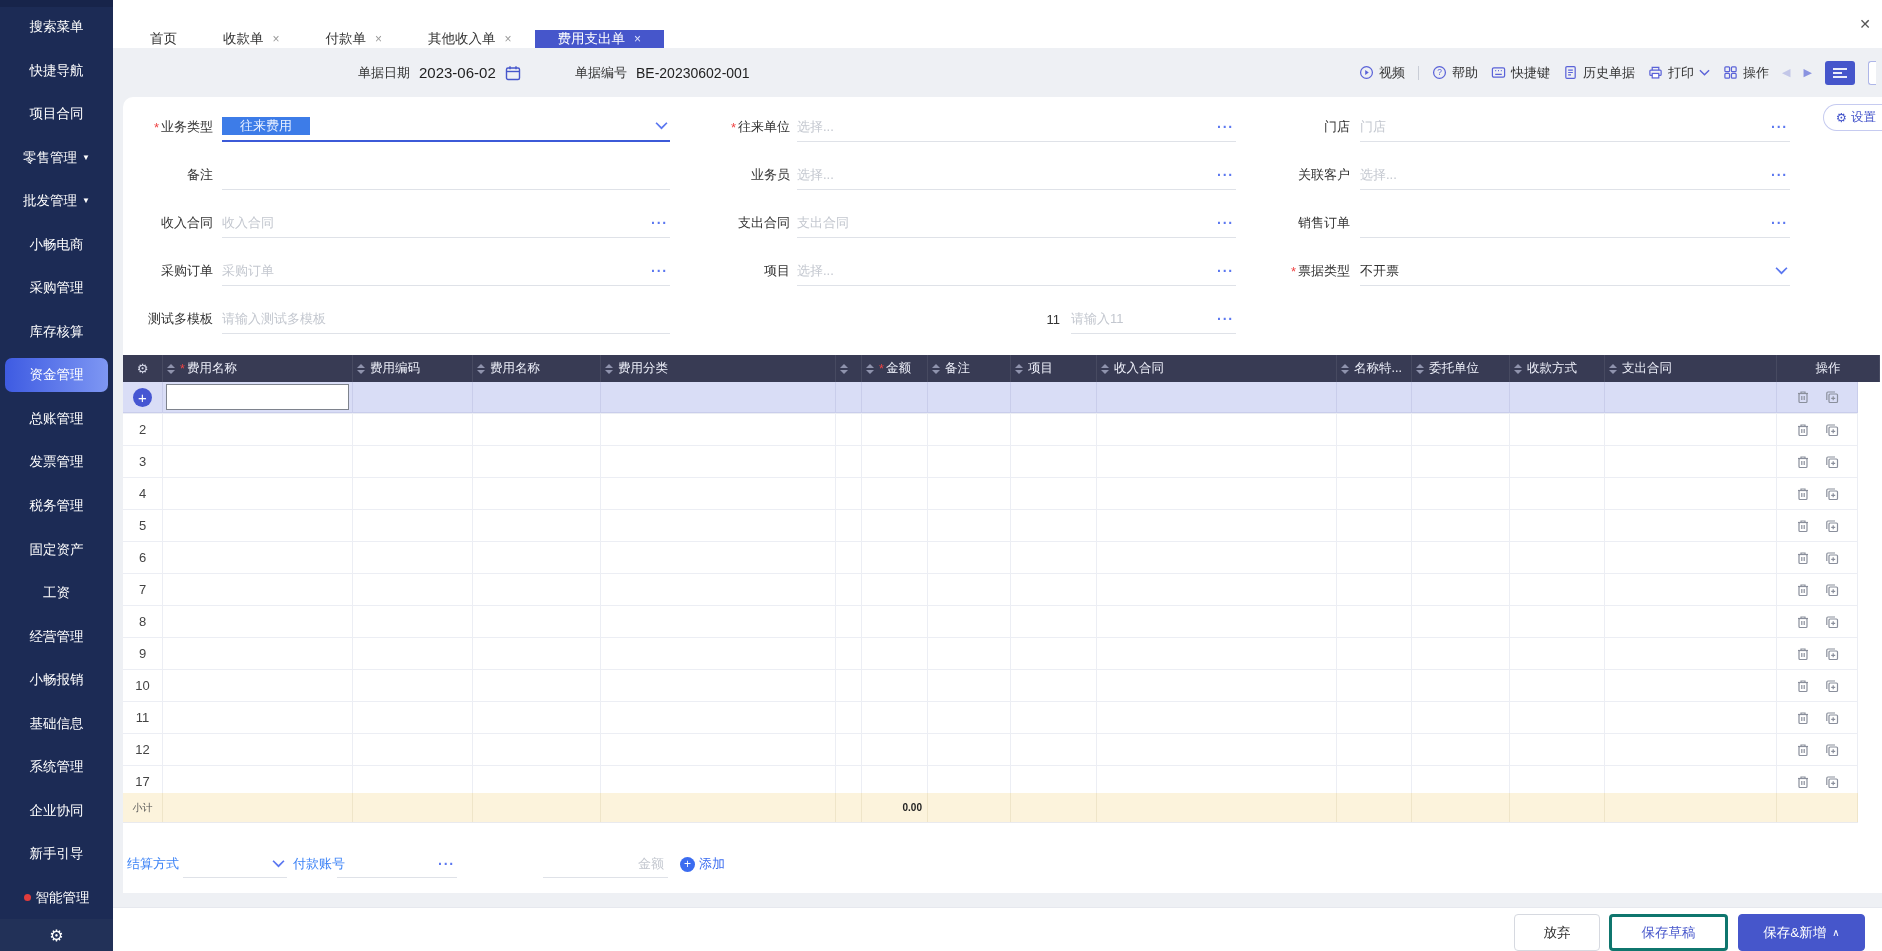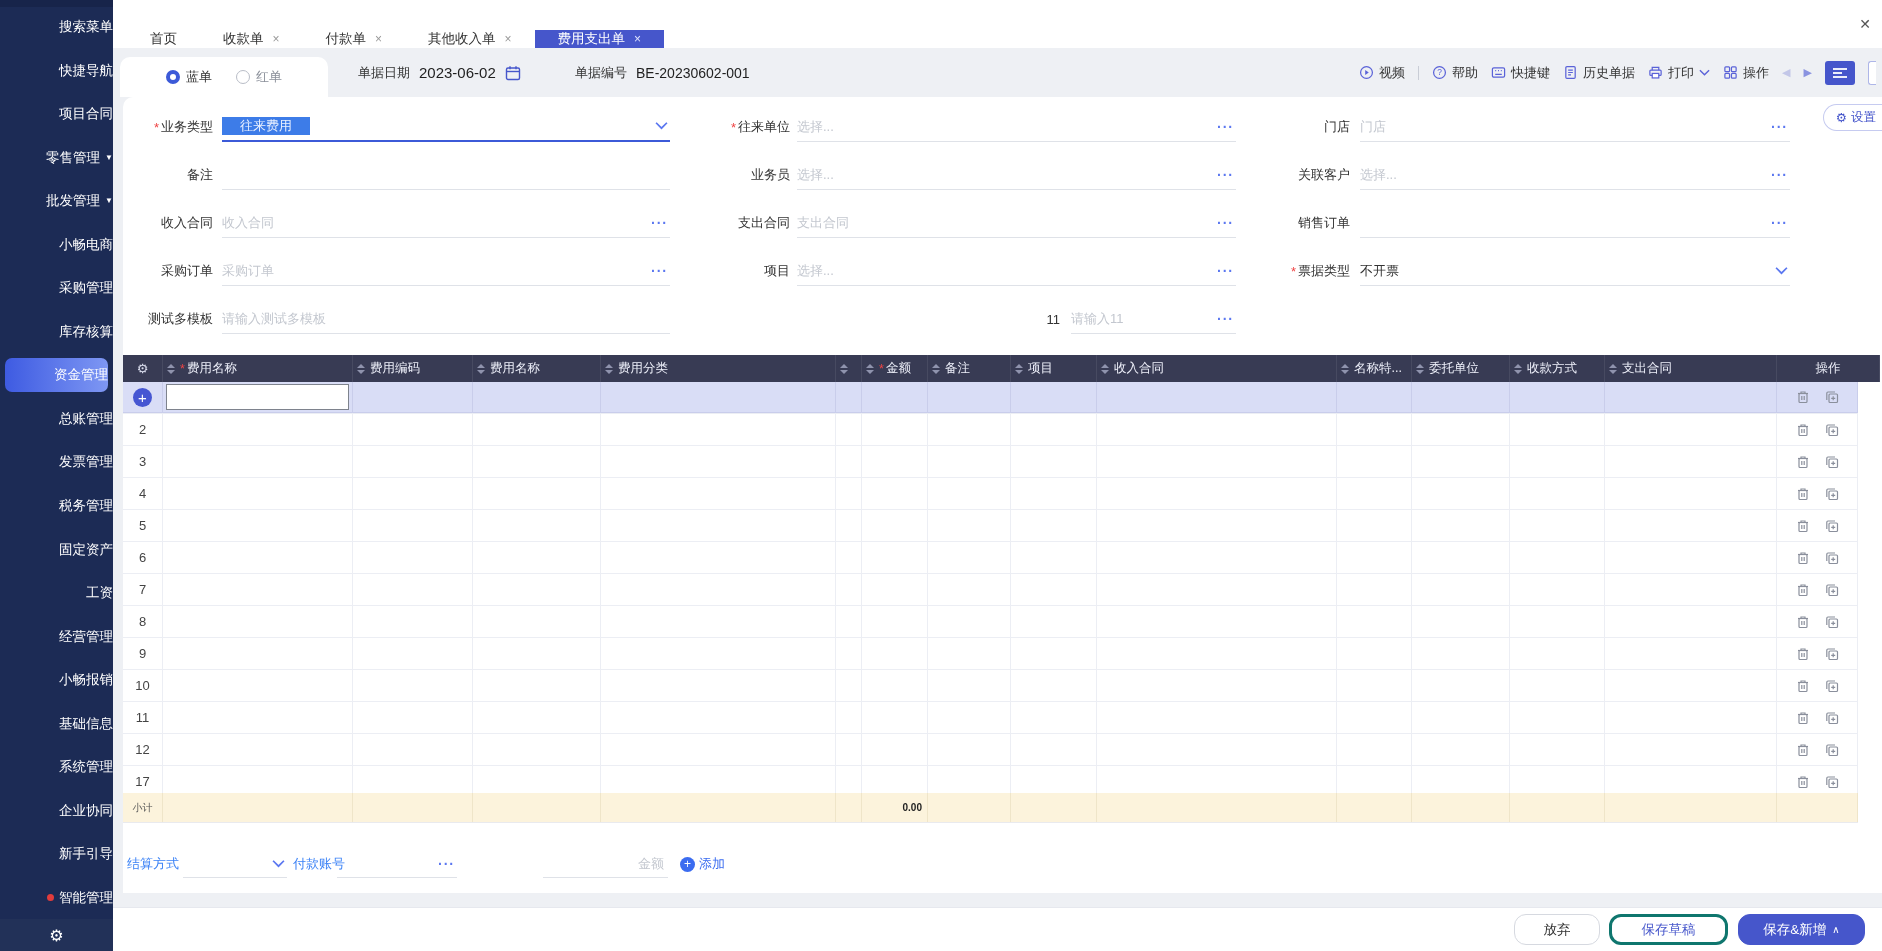--- a/index.html
+++ b/index.html
@@ -3,21 +3,21 @@
 <meta charset="utf-8">
 <style>
   html,body{margin:0;padding:0;background:#dfe2e8}
   #app{position:relative;width:1882px;height:951px;overflow:hidden;background:#eef0f4;
        font-family:"Liberation Sans","DejaVu Sans",sans-serif;font-size:13px;color:#333}
 
   
   .sidebar{position:absolute;left:0;top:0;bottom:0;width:113px;background:#1c2b55;z-index:6}
   .logo-clip{height:7px;background:#17244a;overflow:hidden}
   .menu{position:absolute;top:10px;bottom:36px;left:0;right:0;display:flex;flex-direction:column;justify-content:space-between}
-  .menu-item{height:34px;display:flex;align-items:center;justify-content:flex-end;gap:3px;
+  .menu-item{height:34px;display:flex;align-items:center;justify-content:center;gap:3px;
              color:#fff;font-size:13.5px;cursor:pointer;position:relative;white-space:nowrap}
   .menu-item.selected{background:linear-gradient(90deg,#3e5be2,#7e97f3);margin:0 5px;border-radius:7px}
   .menu-item .arr{font-size:8px;line-height:1;margin-left:2px;color:#fff}
   .menu-item .dot{width:7px;height:7px;border-radius:50%;background:#e23c3c;margin-right:2px}
   .gearbar{position:absolute;bottom:0;left:0;right:0;height:32px;background:#223158;
            display:flex;align-items:center;justify-content:center;color:#fff;font-size:16px;cursor:pointer}
 
   
   .tabbar{position:absolute;left:113px;right:0;top:0;height:48px;background:#fff}
   .tabs{position:absolute;left:14px;top:9px;bottom:0;display:flex;align-items:flex-end}
@@ -107,21 +107,21 @@
   .plabel{position:absolute;top:0;height:28px;line-height:28px;color:#3b82f6;white-space:nowrap}
   .pfield{position:absolute;top:0;height:28px;border-bottom:1px solid #dfe2e8;box-sizing:border-box}
   .add-link{position:absolute;left:557px;top:0;height:28px;display:flex;align-items:center;gap:4px;
             color:#3b6cf0;cursor:pointer}
   .addc{width:15px;height:15px;border-radius:50%;background:#3b6cf0;color:#fff;display:flex;
         align-items:center;justify-content:center;font-size:12px;line-height:1}
   .amount-ph{position:absolute;right:4px;top:0;line-height:28px;color:#c3c7cf}
 
   
   .footer{position:absolute;left:113px;right:0;bottom:0;height:43px;background:#fff;border-top:1px solid #e6e8ee}
-  .btn{position:absolute;top:6px;height:31px;border-radius:12px;font-size:13.5px;display:flex;
+  .btn{position:absolute;top:6px;height:37px;border-radius:4px;font-size:13.5px;display:flex;
        align-items:center;justify-content:center;box-sizing:border-box;cursor:pointer;gap:6px}
   .btn-discard{right:282px;width:86px;background:#fff;border:1px solid #d6d9e0;color:#333}
   .btn-draft{right:154px;width:119px;background:#fff;border:3px solid #0f766e;color:#4656cb}
   .btn-save{right:17px;width:127px;background:#4656cb;border:1px solid #4656cb;color:#fff}
   .btn-save .up{font-size:10px}
 </style>
 </head>
 <body>
 
 <div id="app">
@@ -220,30 +220,20 @@
         </div>
         <div class="tab active">
           <span>费用支出单</span>
           <span class="x">×</span>
         </div>
       </div>
     <span class="win-close">✕</span>
   </header>
 
   <div class="doc-toolbar">
-    <div class="radio-pill">
-      <span class="radio on">
-        <span class="rdot"></span>
-        <span class="rlabel">蓝单</span>
-      </span>
-      <span class="radio off">
-        <span class="rdot"></span>
-        <span class="rlabel">红单</span>
-      </span>
-    </div>
     <div class="doc-date">
       <span class="dlabel">单据日期</span>
       <span class="dval">2023-06-02</span>
       <span style="line-height:0">
         <svg viewBox="0 0 16 16" width="16" height="16">
             <rect x="1.5" y="3" width="13" height="11.5" rx="1.5" fill="none" stroke="#4656cb" stroke-width="1.4"></rect>
             <line x1="1.5" y1="6.5" x2="14.5" y2="6.5" stroke="#4656cb" stroke-width="1.4"></line>
             <line x1="5" y1="1.2" x2="5" y2="4.2" stroke="#4656cb" stroke-width="1.4"></line>
             <line x1="11" y1="1.2" x2="11" y2="4.2" stroke="#4656cb" stroke-width="1.4"></line>
           </svg>

